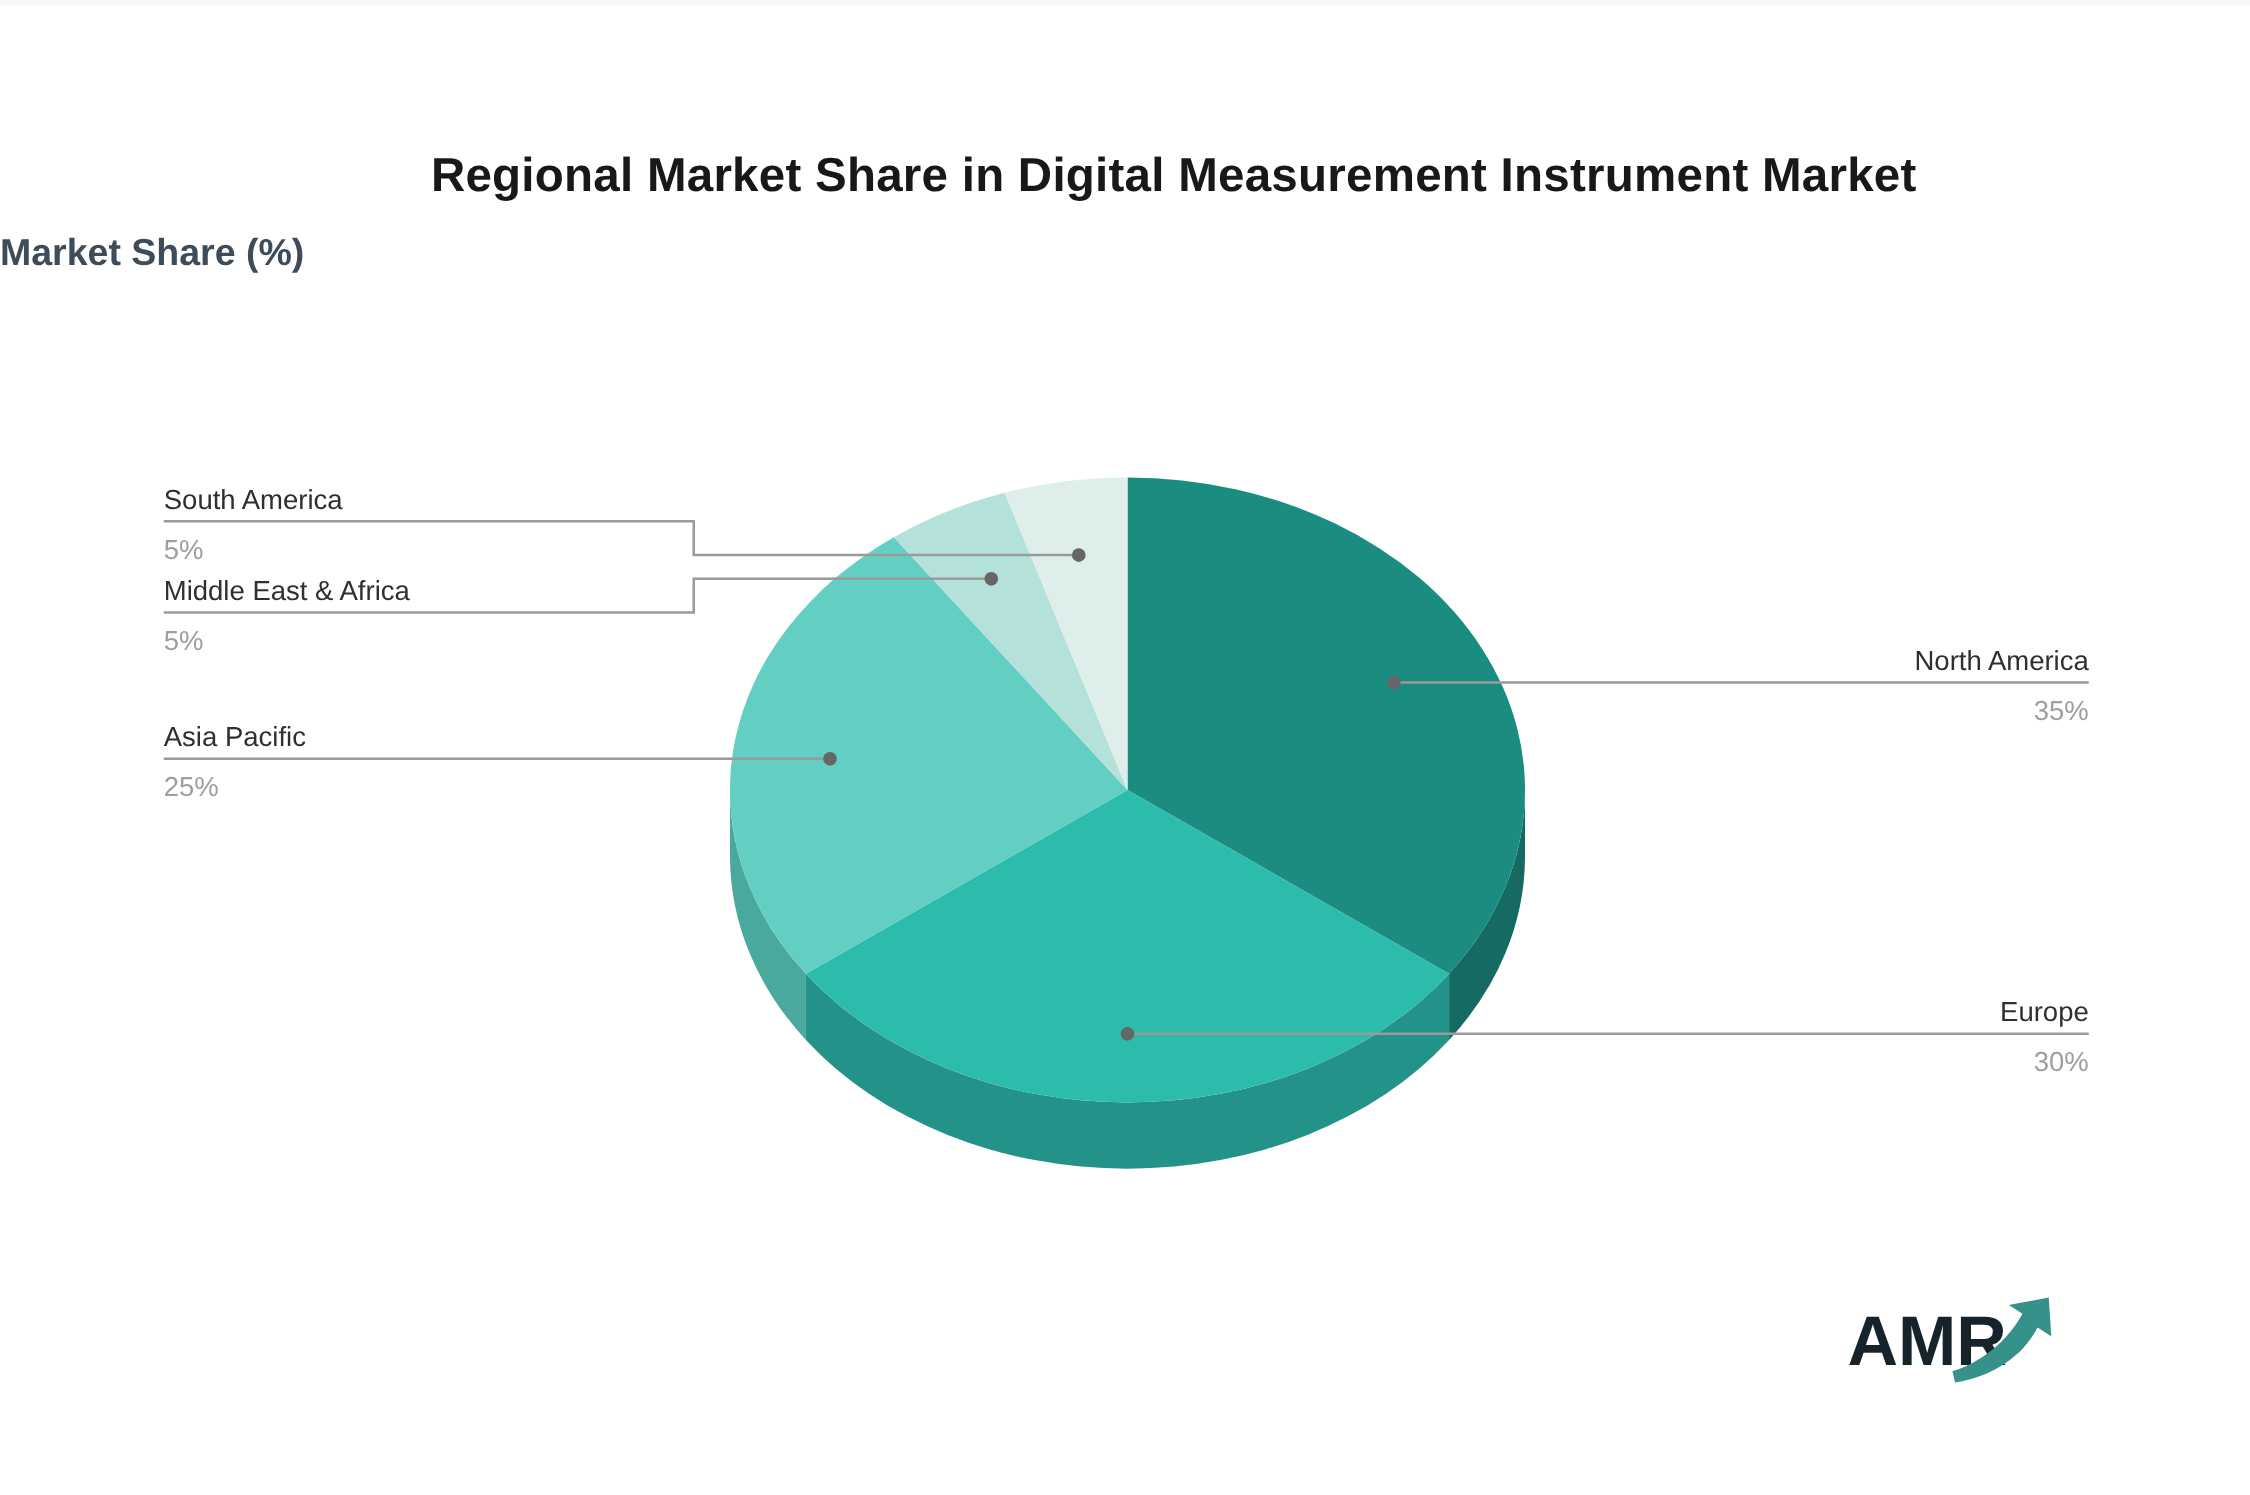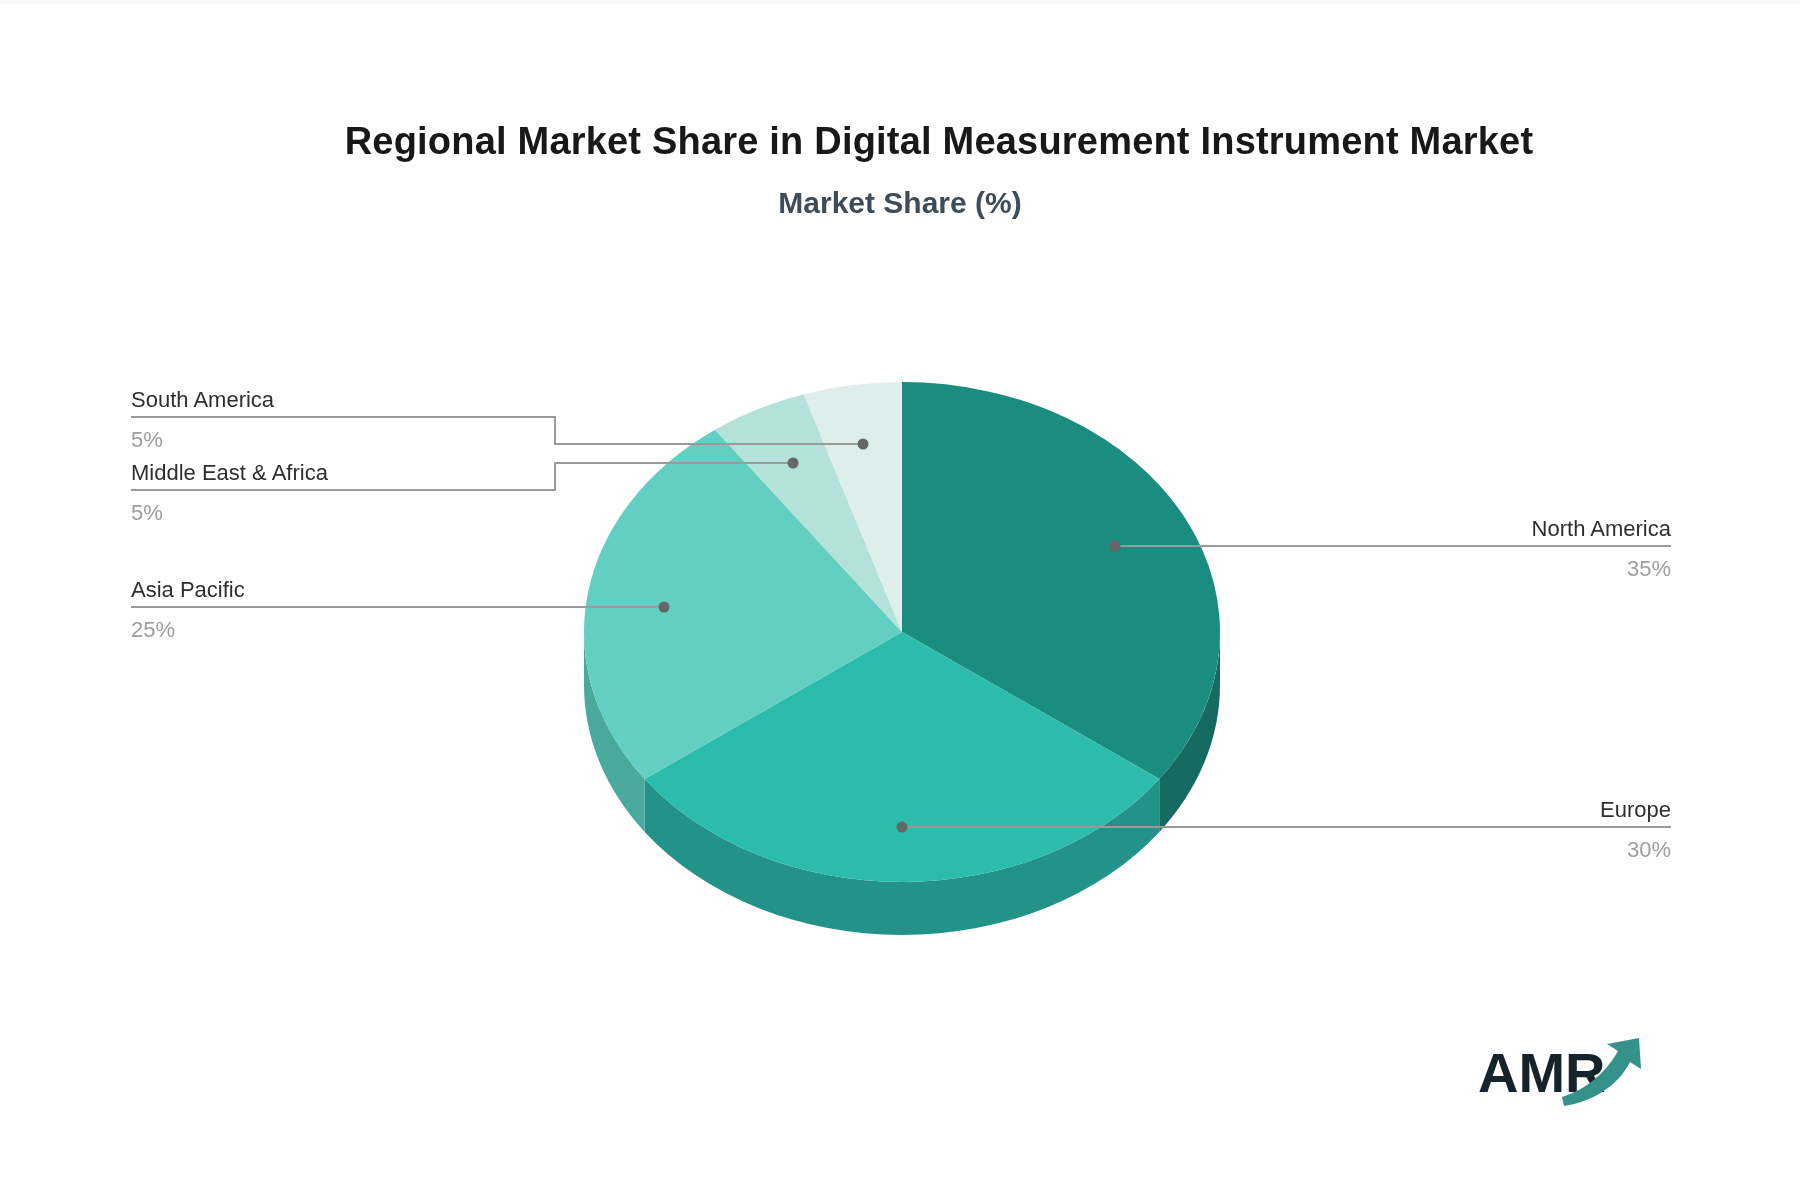--- a/index.html
+++ b/index.html
@@ -6,21 +6,21 @@
   body{
     width:1800px;height:1196px;position:relative;overflow:hidden;
     background:#ffffff;font-family:"Liberation Sans", sans-serif;
   }
   .topbar{position:absolute;top:0;left:0;width:1800px;height:4px;}
   .chart-title{
     position:absolute;top:120px;left:0;width:1800px;text-align:center;
     font-size:38px;font-weight:700;color:#181818;letter-spacing:0.2px;padding-left:39px;
   }
   .chart-subtitle{
-    position:absolute;top:186px;left:0;width:1800px;text-align:center;
+    position:absolute;top:186px;left:0;width:1800px;text-align:left;
     font-size:30px;font-weight:700;color:#3E4C59;
   }
   svg#chart{position:absolute;top:0;left:0;}
   .logo{position:absolute;left:1470px;top:1020px;width:200px;height:100px;}
 </style>
 </head>
 <body>
 
 <div class="topbar" style="background: rgb(247, 248, 249);"></div>
 

